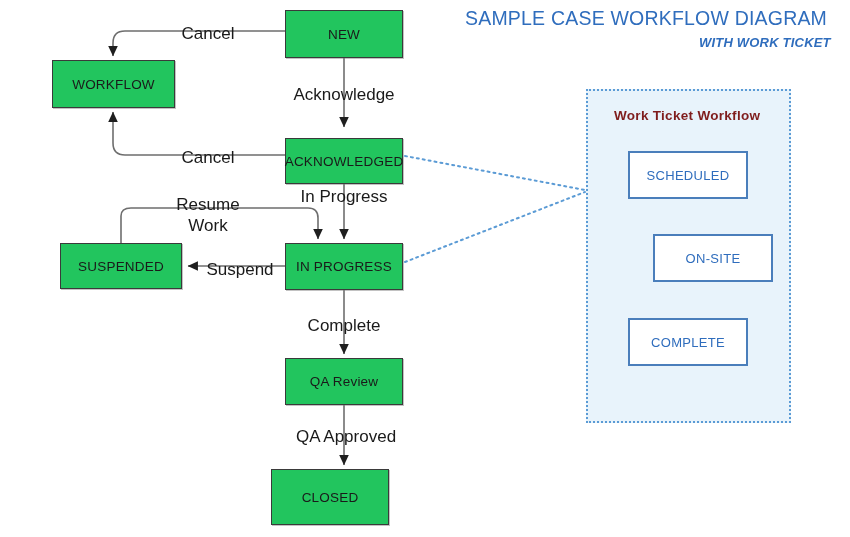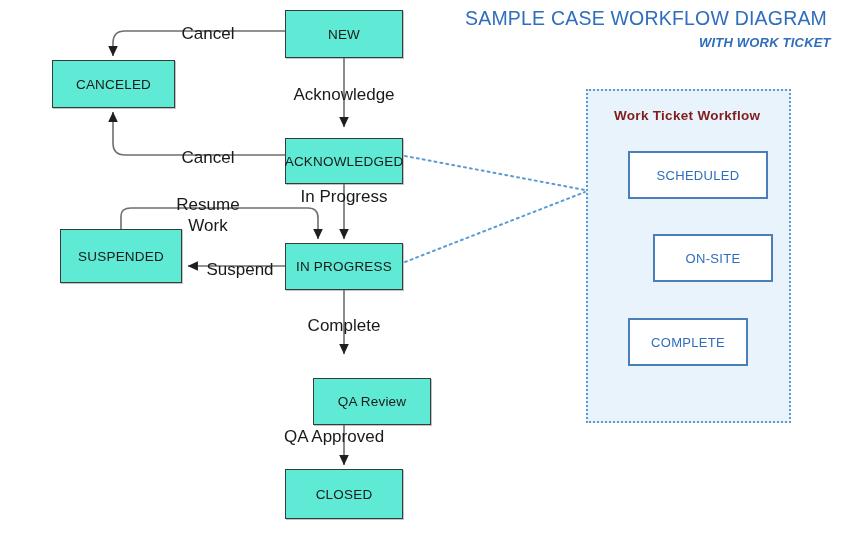--- a/index.html
+++ b/index.html
@@ -23,21 +23,21 @@
     top: 0;
     width: 850px;
     height: 537px;
     pointer-events: none;
   }
 
   
   .node {
     position: absolute;
     box-sizing: border-box;
-    background: #5eead4;
+    background: #22c55e;
     border: 1px solid #3a3a3a;
     display: flex;
     align-items: center;
     justify-content: center;
     color: #1a1a1a;
     font-size: 13.5px;
     letter-spacing: .2px;
     text-align: center;
     box-shadow: 1px 1px 0 rgba(120,120,120,.45);
   }
@@ -144,68 +144,68 @@
     </g>
   </svg>
 
   <div class="doc-title" style="left:465px; top:7px;">SAMPLE CASE WORKFLOW DIAGRAM</div>
   <div class="doc-subtitle" style="left:699px; top:35px;text-align:right;">WITH WORK TICKET</div>
 
   <div class="panel" style="left:586px; top:89px; width:205px; height:334px;"></div>
 
   <div class="panel-title" style="left:614px; top:108px;">Work Ticket Workflow</div>
 
-  <div class="wt-node" style="left:628px; top:151px; width:140px; height:48px;">
+  <div class="wt-node" style="left:628px; top:151px; width:120px; height:48px;">
     <span>SCHEDULED</span>
   </div>
   <div class="wt-node" style="left:653px; top:234px; width:120px; height:48px;">
     <span>ON-SITE</span>
   </div>
   <div class="wt-node" style="left:628px; top:318px; width:120px; height:48px;">
     <span>COMPLETE</span>
   </div>
 
   <div class="node" style="left:285px; top:10px; width:118px; height:48px;">
     <span>NEW</span>
   </div>
 
   <div class="node" style="left:52px; top:60px; width:123px; height:48px;">
-    <span>CANCELED</span>
+    <span>WORKFLOW</span>
   </div>
 
   <div class="node" style="left:285px; top:131px; width:118px; height:46px;margin-top:7px;">
     <span>ACKNOWLEDGED</span>
   </div>
 
-  <div class="node" style="left:60px; top:229px; width:122px; height:54px;">
+  <div class="node" style="left:60px; top:243px; width:122px; height:46px;">
     <span>SUSPENDED</span>
   </div>
 
   <div class="node" style="left:285px; top:243px; width:118px; height:47px;">
     <span>IN PROGRESS</span>
   </div>
 
-  <div class="node" style="left:285px; top:378px; width:118px; height:47px;margin-left:28px;">
+  <div class="node" style="left:285px; top:358px; width:118px; height:47px;">
     <span>QA Review</span>
   </div>
 
-  <div class="node" style="left:285px; top:469px; width:118px; height:50px;">
+  <div class="node" style="left:271px; top:469px; width:118px; height:56px;">
     <span>CLOSED</span>
   </div>
 
   <div class="edge-label" style="left:170px; top:23px; width:76px;">Cancel</div>
 
   <div class="edge-label" style="left:293px; top:84px; width:102px;">Acknowledge</div>
 
   <div class="edge-label" style="left:170px; top:147px; width:76px;">Cancel</div>
 
   <div class="edge-label" style="left:296px; top:186px; width:96px;">In Progress</div>
 
   <div class="edge-label" style="left:200px; top:259px; width:80px;">Suspend</div>
 
   <div class="edge-label" style="left:168px; top:194px; width:80px;">Resume
 Work</div>
 
   <div class="edge-label" style="left:298px; top:315px; width:92px;">Complete</div>
 
-  <div class="edge-label" style="left:280px; top:426px; width:108px;text-align:center;">QA Approved</div>
+  <div class="edge-label" style="left:292px; top:426px; width:108px;text-align:center;">QA Approved</div>
 
 </div>
 
 </body></html>

